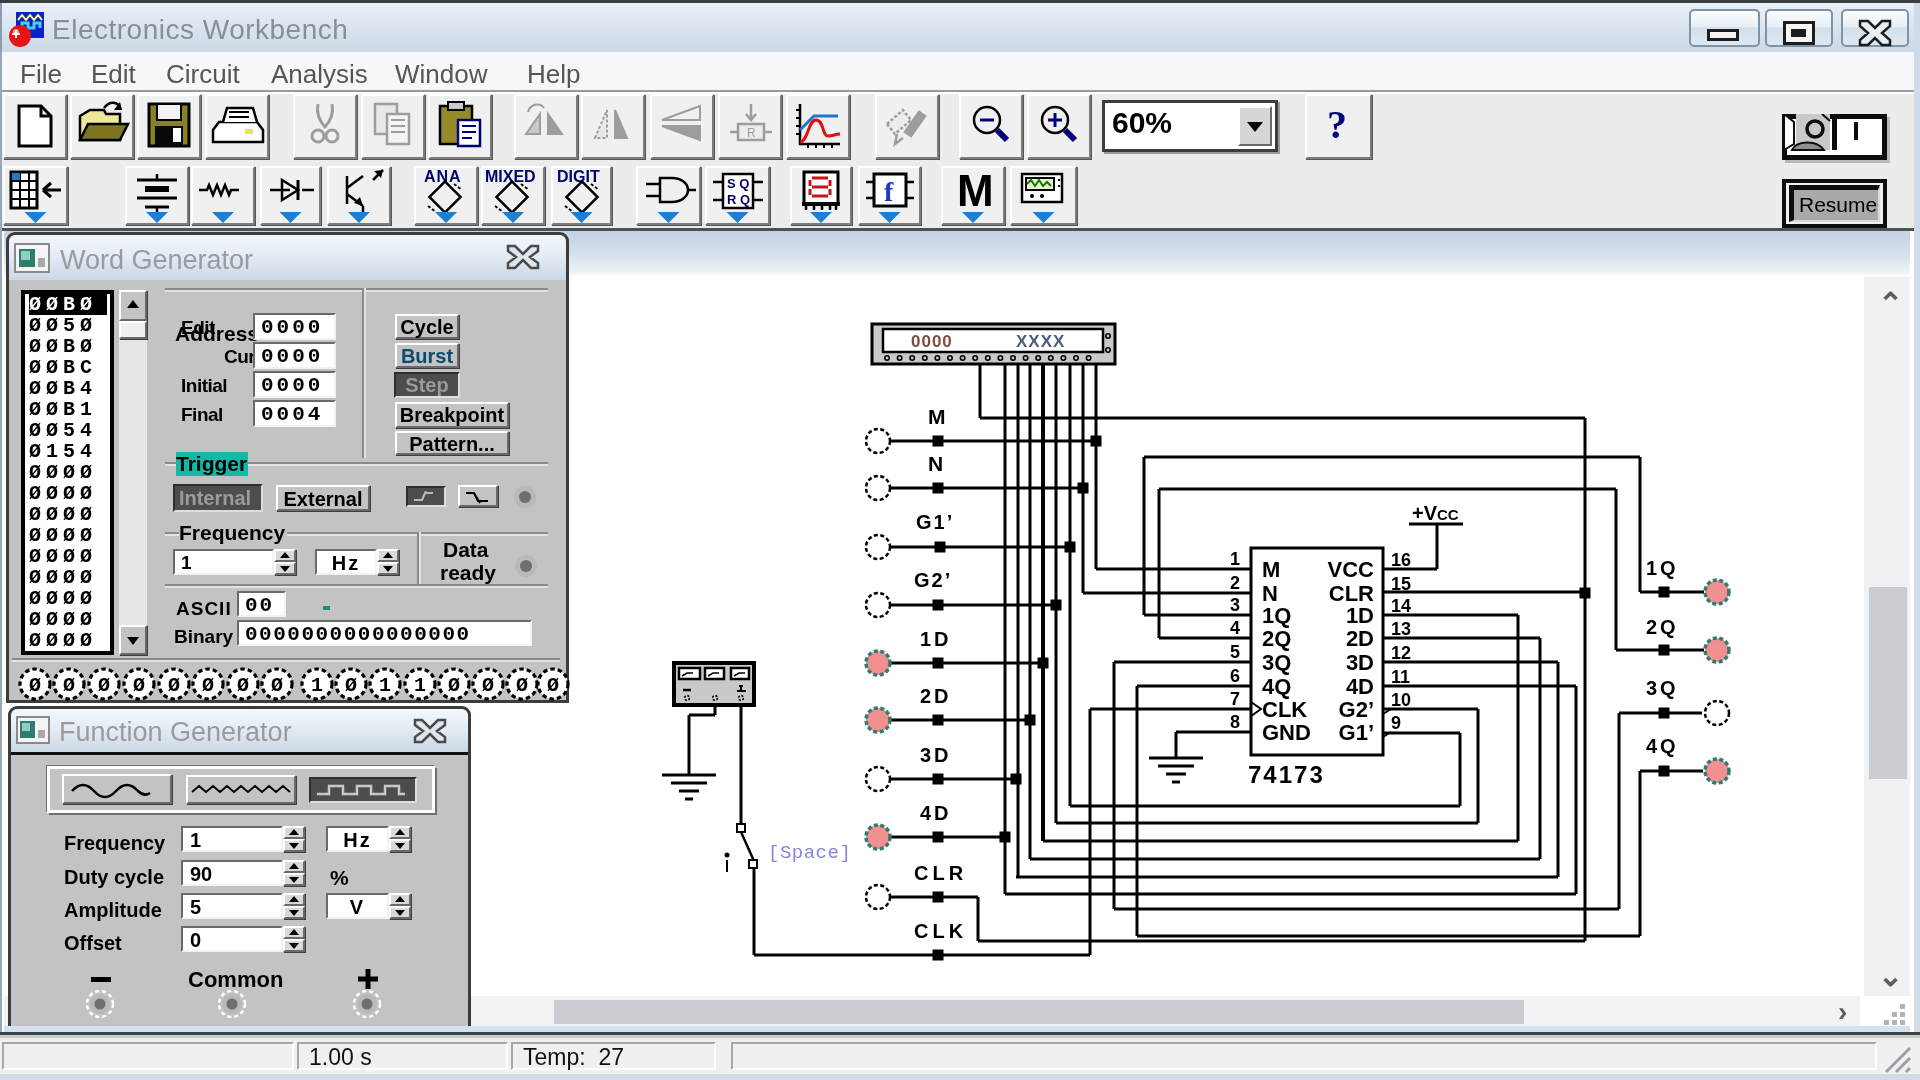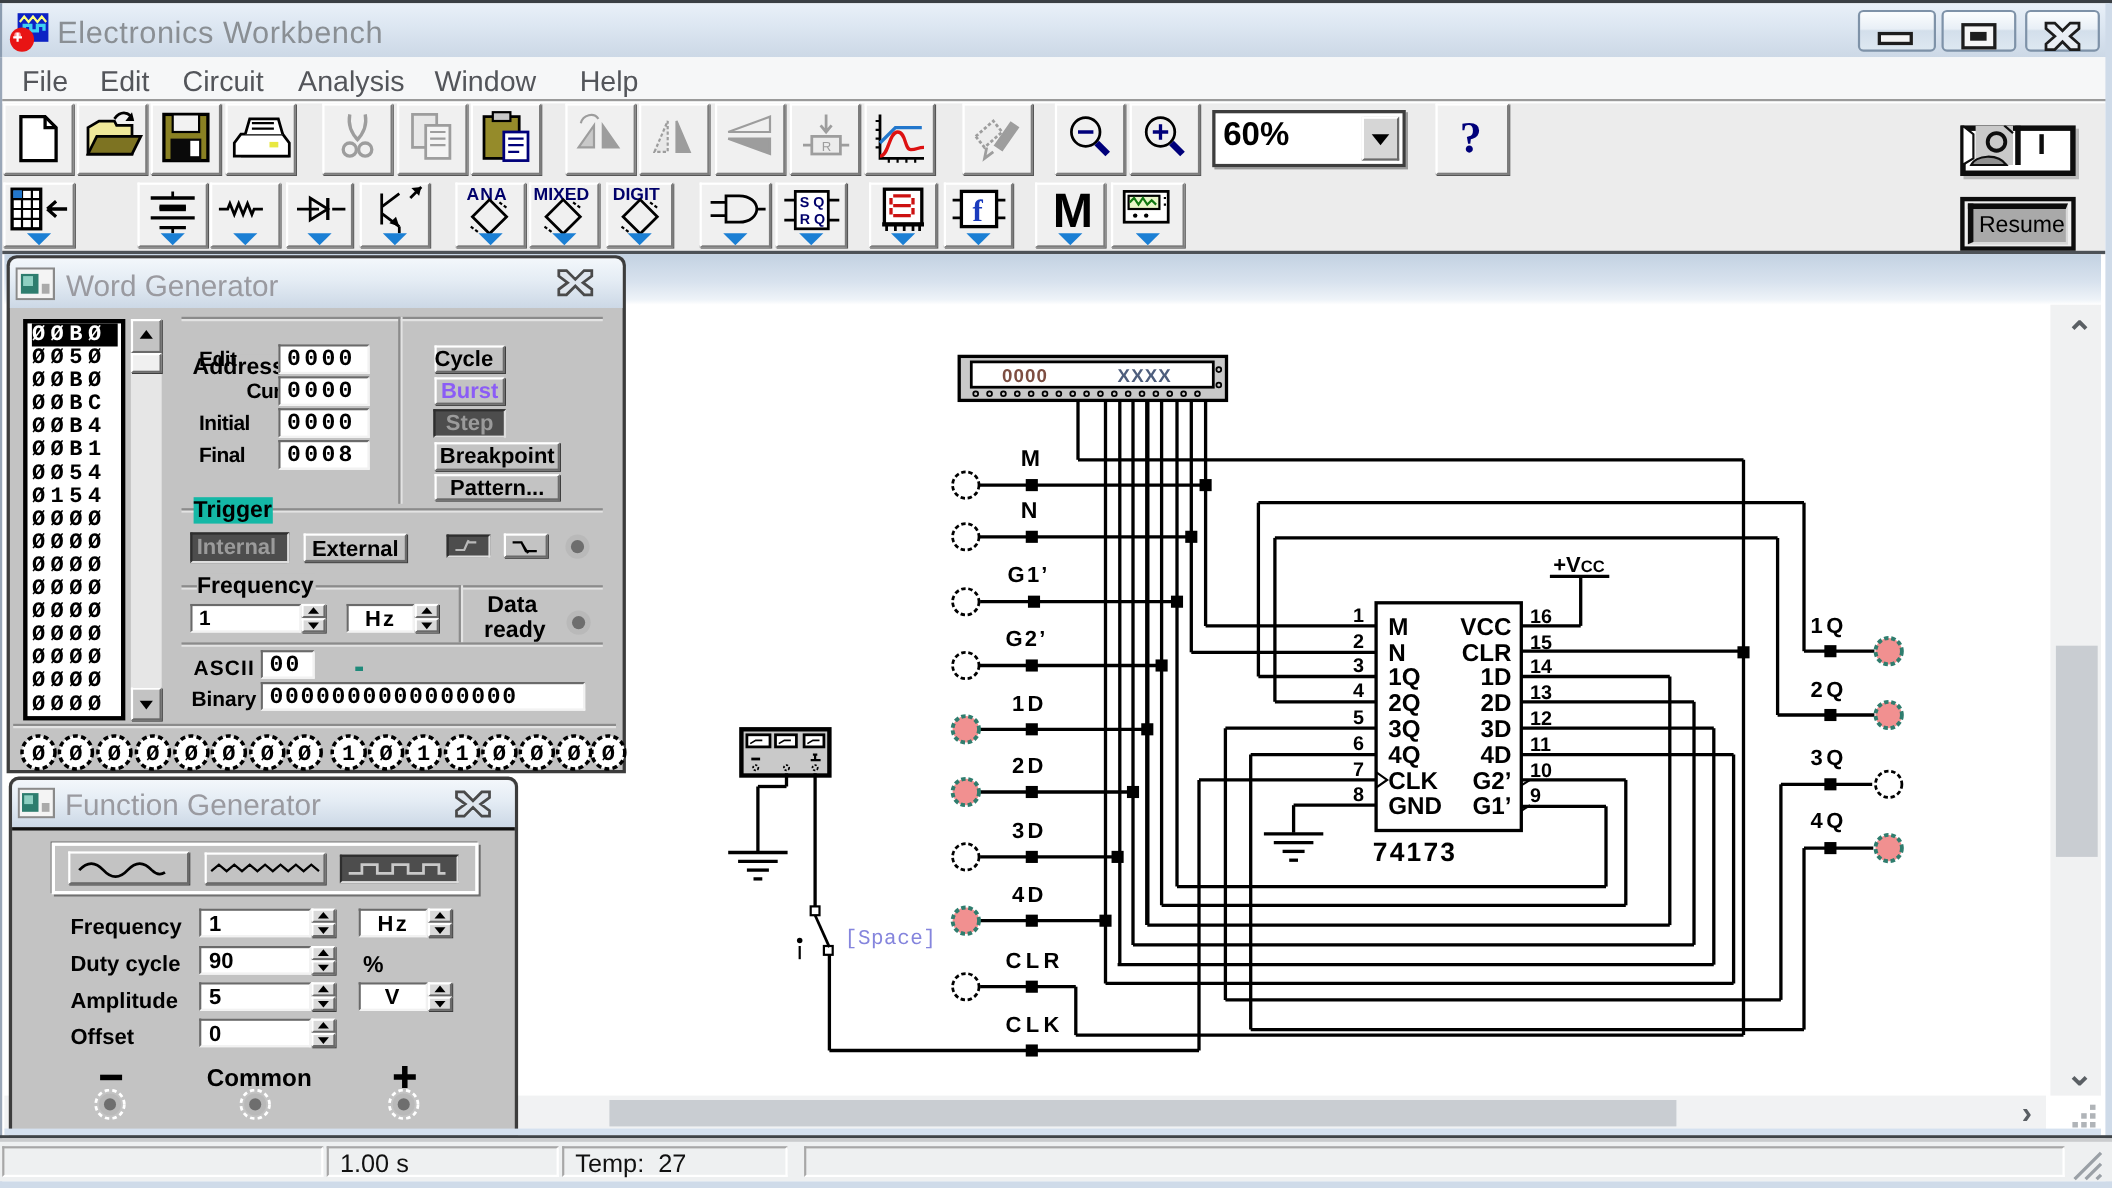--- a/index.html
+++ b/index.html
@@ -597,25 +597,25 @@
 <div class="sunkenw" style="left:253px;top:313px;width:83px;height:27px;"></div>
 <div class="abs fieldtx" style="left:261px;top:316px;letter-spacing:3px;">0000</div>
 <div class="blab" style="left:181px;top:346px;font-size:19px;letter-spacing:-0.5px;margin-left:43px;">Current</div>
 <div class="sunkenw" style="left:253px;top:342px;width:83px;height:27px;"></div>
 <div class="abs fieldtx" style="left:261px;top:345px;letter-spacing:3px;">0000</div>
 <div class="blab" style="left:181px;top:375px;font-size:19px;letter-spacing:-0.5px;">Initial</div>
 <div class="sunkenw" style="left:253px;top:371px;width:83px;height:27px;"></div>
 <div class="abs fieldtx" style="left:261px;top:374px;letter-spacing:3px;">0000</div>
 <div class="blab" style="left:181px;top:404px;font-size:19px;letter-spacing:-0.5px;">Final</div>
 <div class="sunkenw" style="left:253px;top:400px;width:83px;height:27px;"></div>
-<div class="abs fieldtx" style="left:261px;top:403px;letter-spacing:3px;">0008</div>
+<div class="abs fieldtx" style="left:261px;top:403px;letter-spacing:3px;">0004</div>
 <div class="raised" style="left:395px;top:314px;width:64px;height:25px;"></div>
-<div class="abs" style="left:395px;top:316px;width:64px;text-align:left;font-weight:bold;font-size:20px;color:#000;">Cycle</div>
+<div class="abs" style="left:395px;top:316px;width:64px;text-align:center;font-weight:bold;font-size:20px;color:#000;">Cycle</div>
 <div class="raised" style="left:395px;top:343px;width:64px;height:25px;"></div>
-<div class="abs" style="left:395px;top:345px;width:64px;text-align:center;font-weight:bold;font-size:20px;color:#8b5cf6;">Burst</div>
+<div class="abs" style="left:395px;top:345px;width:64px;text-align:center;font-weight:bold;font-size:20px;color:#0c4a6e;">Burst</div>
 <div class="pressed" style="left:394px;top:372px;width:66px;height:26px;"></div>
 <div class="abs" style="left:394px;top:374px;width:66px;text-align:center;font-weight:bold;font-size:20px;color:#9b9b9b;">Step</div>
 <div class="raised" style="left:395px;top:402px;width:114px;height:26px;"></div>
 <div class="abs" style="left:395px;top:404px;width:114px;text-align:center;font-weight:bold;font-size:20px;color:#000;">Breakpoint</div>
 <div class="raised" style="left:395px;top:431px;width:114px;height:24px;"></div>
 <div class="abs" style="left:395px;top:433px;width:114px;text-align:center;font-weight:bold;font-size:20px;color:#000;">Pattern...</div>
 <div class="pressed" style="left:173px;top:484px;width:90px;height:28px;"></div>
 <div class="abs" style="left:173px;top:487px;width:84px;text-align:center;font-weight:bold;font-size:20px;color:#9b9b9b;">Internal</div>
 <div class="raised" style="left:276px;top:485px;width:94px;height:26px;"></div>
 <div class="abs" style="left:276px;top:488px;width:94px;text-align:center;font-weight:bold;font-size:20px;color:#000;">External</div>

